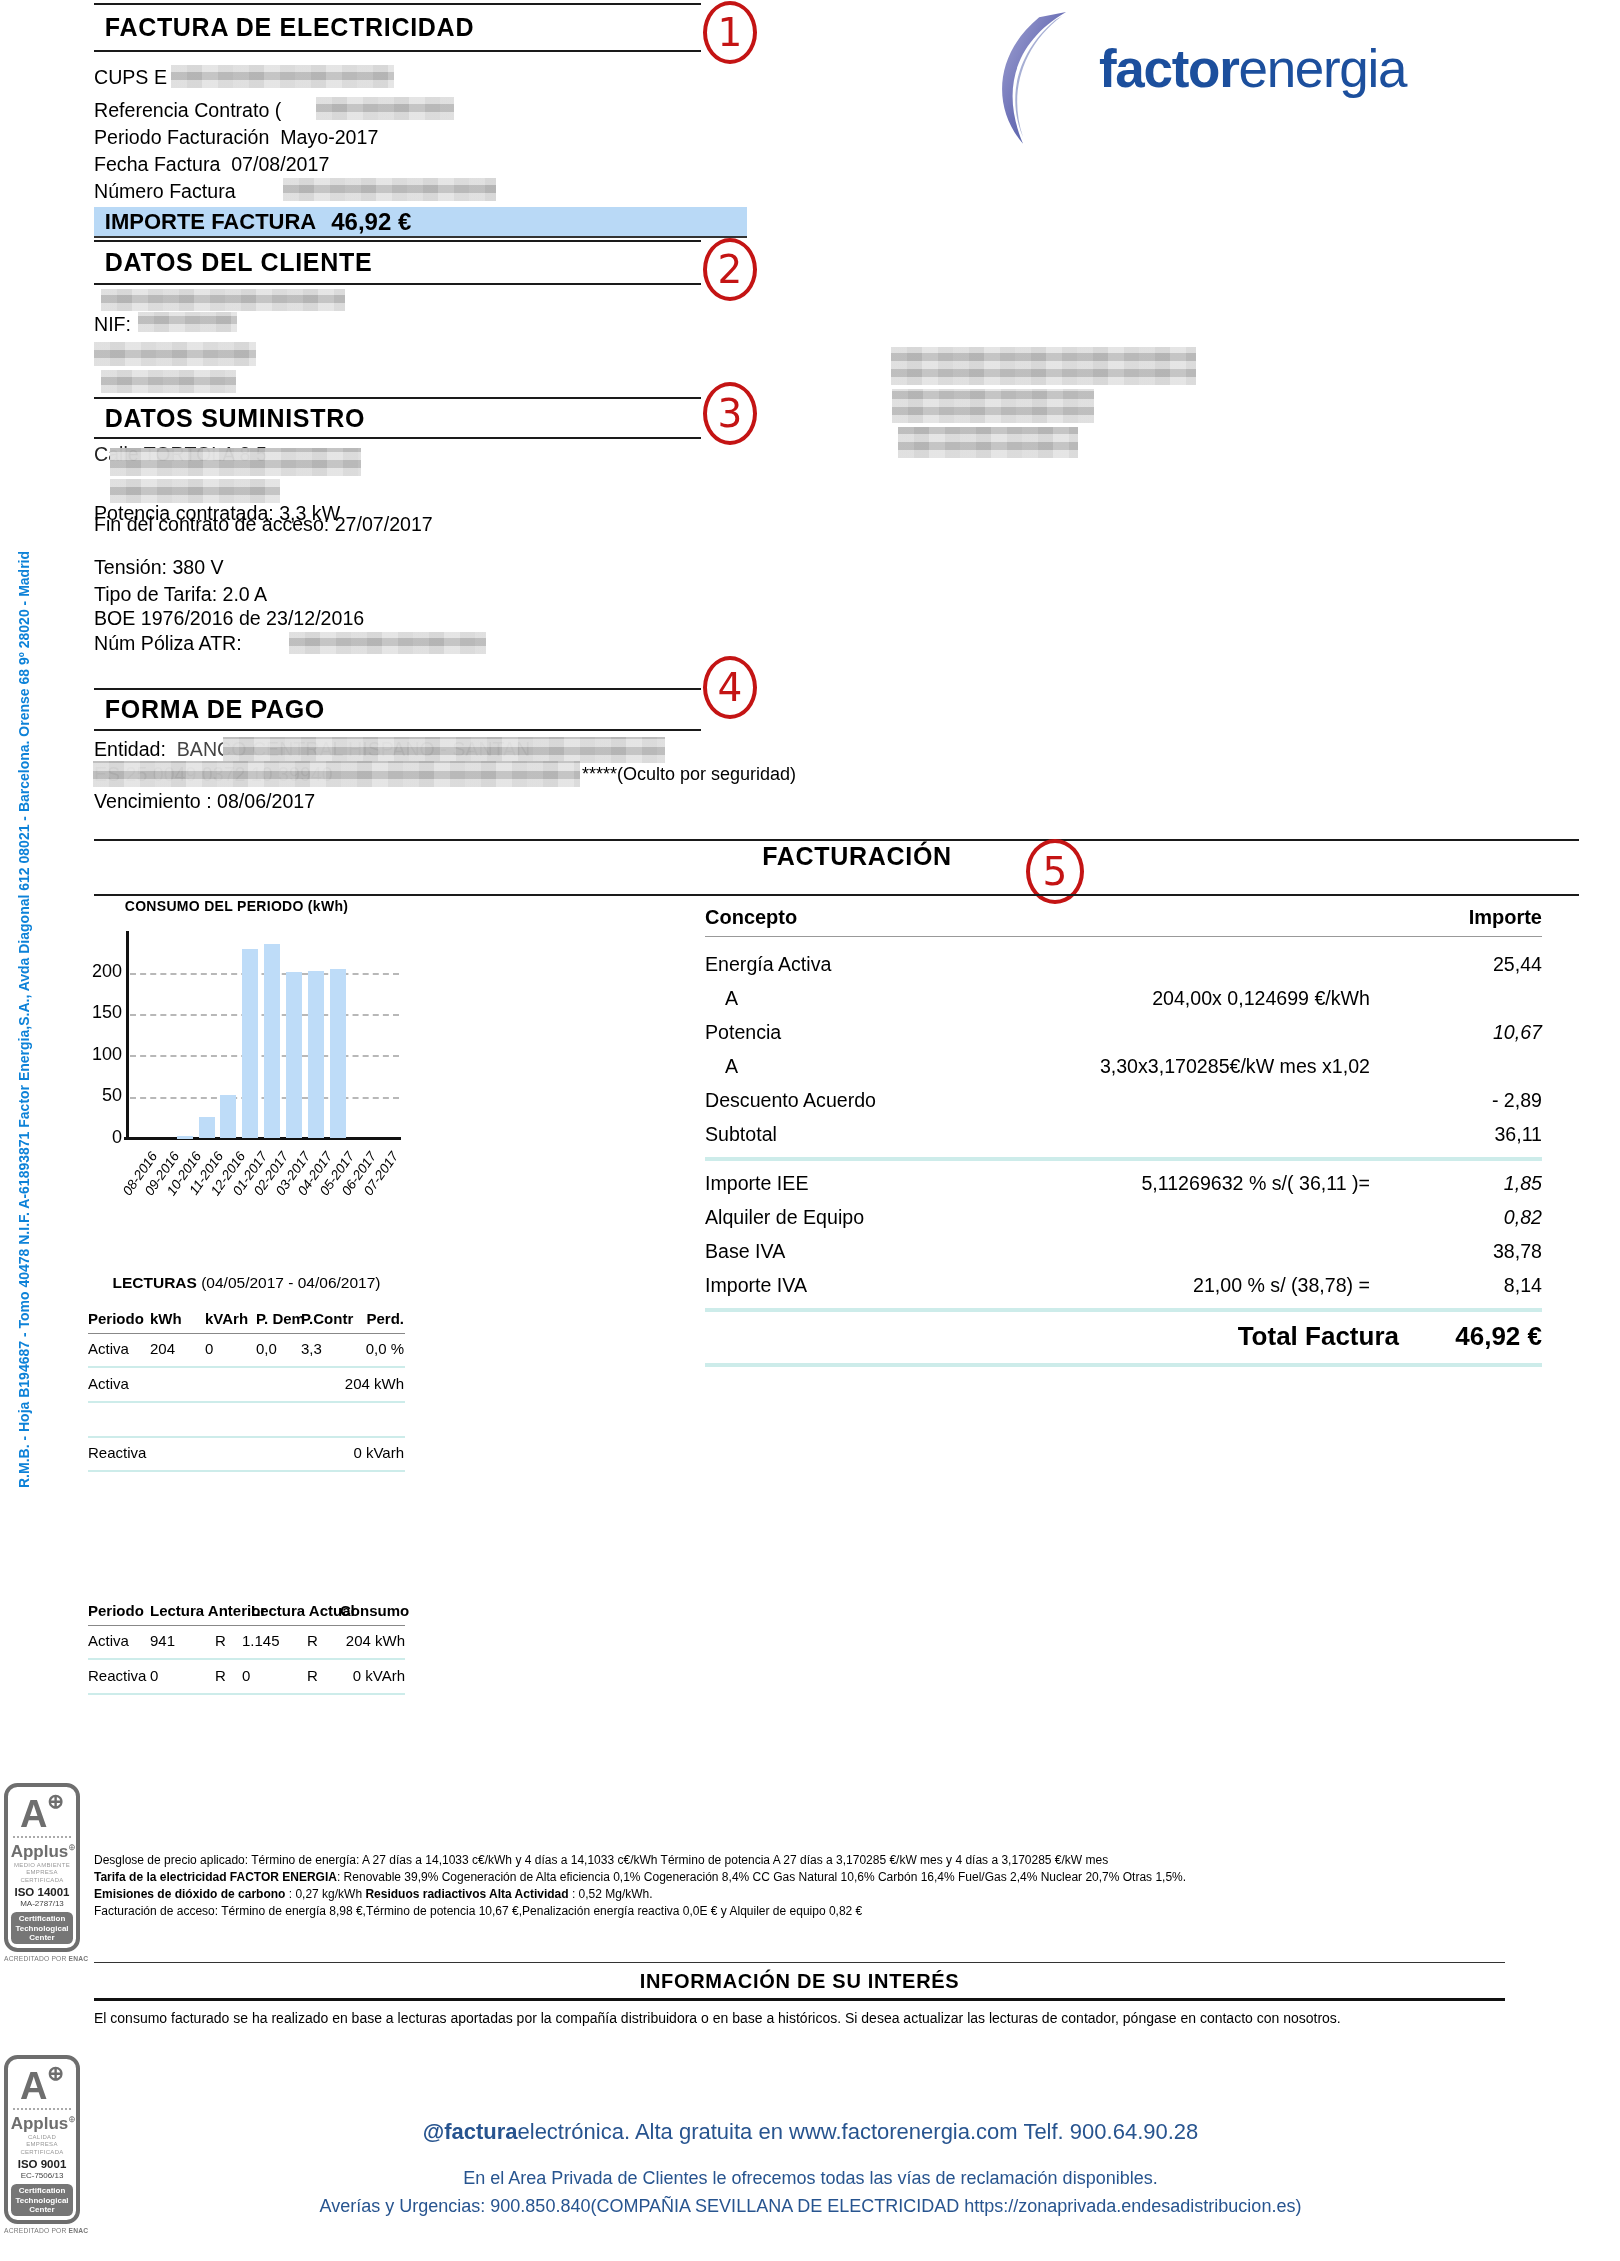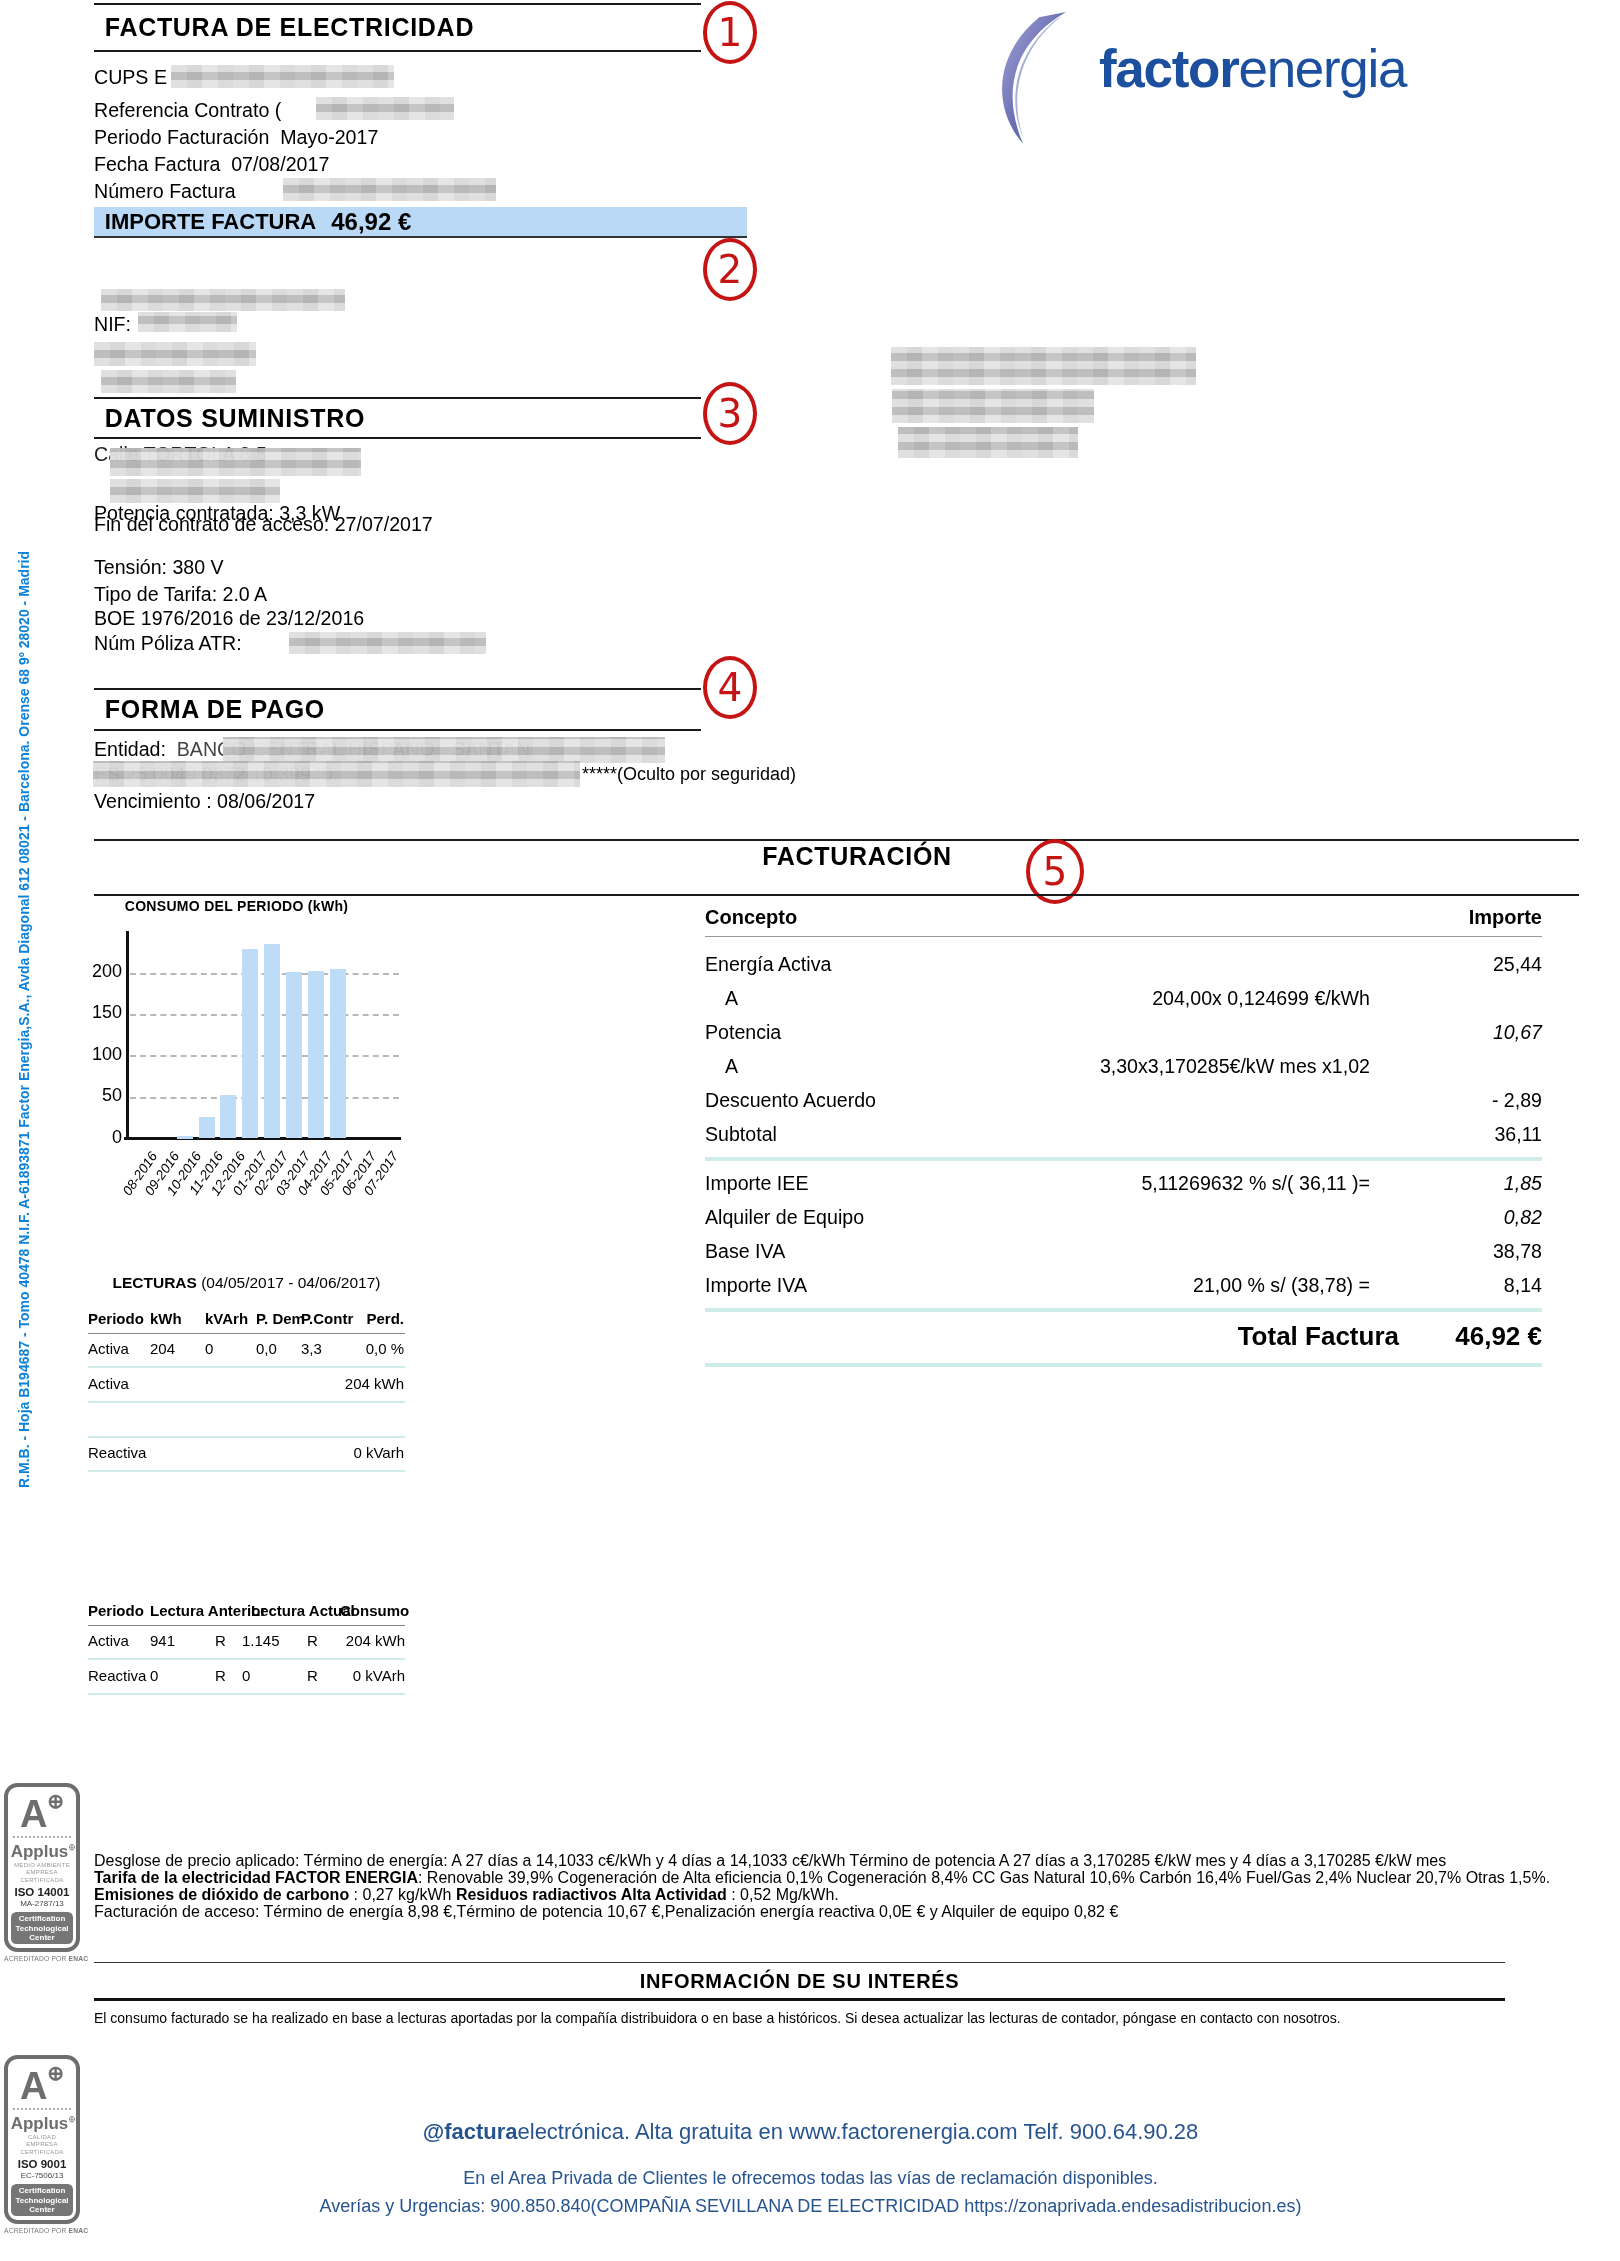--- a/index.html
+++ b/index.html
@@ -71,21 +71,21 @@
   .g4{display:grid;grid-template-columns:62px 101px 89px 65px;width:317px}
   .g6b{display:grid;grid-template-columns:62px 65px 27px 65px 31px 67px;width:317px}
   .lc{font-size:15px;white-space:nowrap;padding:5.4px 0}
   .lc.r{text-align:right}
   .lc.h{font-weight:bold}
   .lhead{border-bottom:1.3px solid #888;margin-bottom:1.3px}
   .lsep{height:2px;background:#cdecea;margin:1.3px 0}
   .lrow{min-height:30px}
 
   
-  .legline{font-size:16px;line-height:17px;white-space:nowrap}
+  .legline{font-size:12px;line-height:17px;white-space:nowrap}
   #info-title{position:absolute;left:94px;top:1970px;width:1411px;text-align:center;
               font-size:20px;font-weight:bold;letter-spacing:0.7px}
   #info-text{position:absolute;left:94px;top:2010px;width:1512px;font-size:14px}
 
   
   .footline{position:absolute;left:0;width:1621px;text-align:center;color:#27548f}
 
   
   #sidebar-text{position:absolute;left:16px;top:1488px;width:1088px;transform:rotate(-90deg);
                 transform-origin:0 0;font-size:14px;font-weight:bold;color:#0d82d8;white-space:nowrap}
@@ -140,20 +140,23 @@
   <div class="fl" style="top:99px"><span>Referencia Contrato  (</span></div>
   <div class="fl" style="top:126px"><span>Periodo Facturación</span>&nbsp;&nbsp;<span>Mayo-2017</span></div>
   <div class="fl" style="top:153px"><span>Fecha Factura</span>&nbsp;&nbsp;<span>07/08/2017</span></div>
   <div class="fl" style="top:180px"><span>Número Factura</span></div>
 
   <div class="impbar">
     <span class="implabel">IMPORTE FACTURA</span>
     <span class="impval">46,92 €</span>
   </div>
 
+  <div class="sechead" style="top:240px;height:45px">
+      <span>DATOS DEL CLIENTE</span>
+    </div>
   <div class="circ" style="left:703px;top:238px">
       <span>2</span>
     </div>
   <div class="fl" style="top:313px"><span>NIF:</span></div>
 
   <div class="sechead" style="top:397px;height:42px">
       <span>DATOS SUMINISTRO</span>
     </div>
   <div class="circ" style="left:703px;top:382px">
       <span>3</span>

